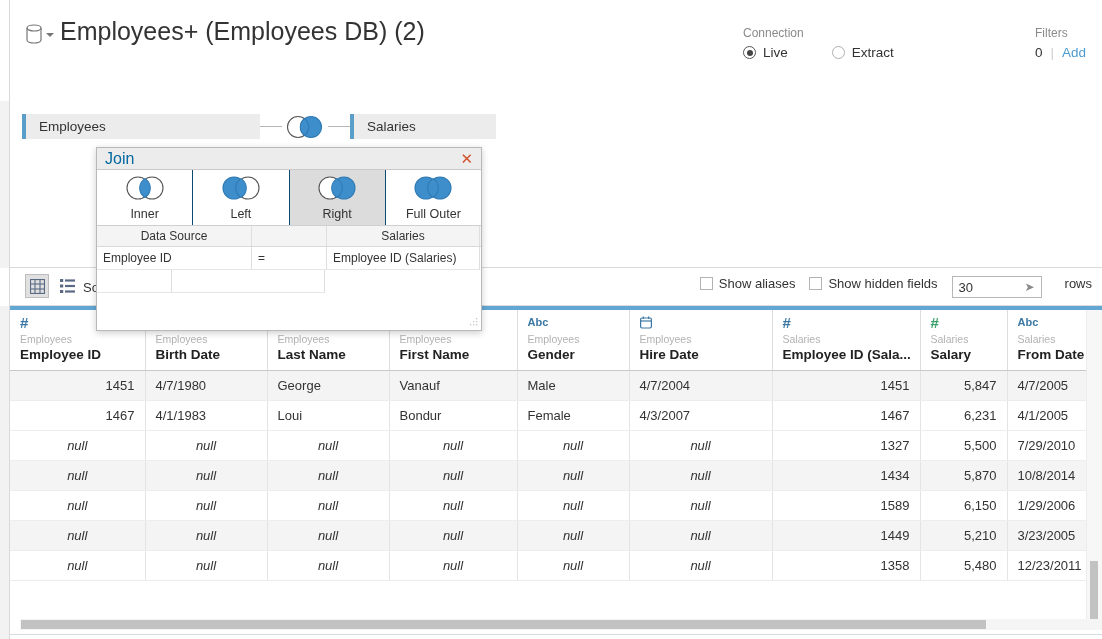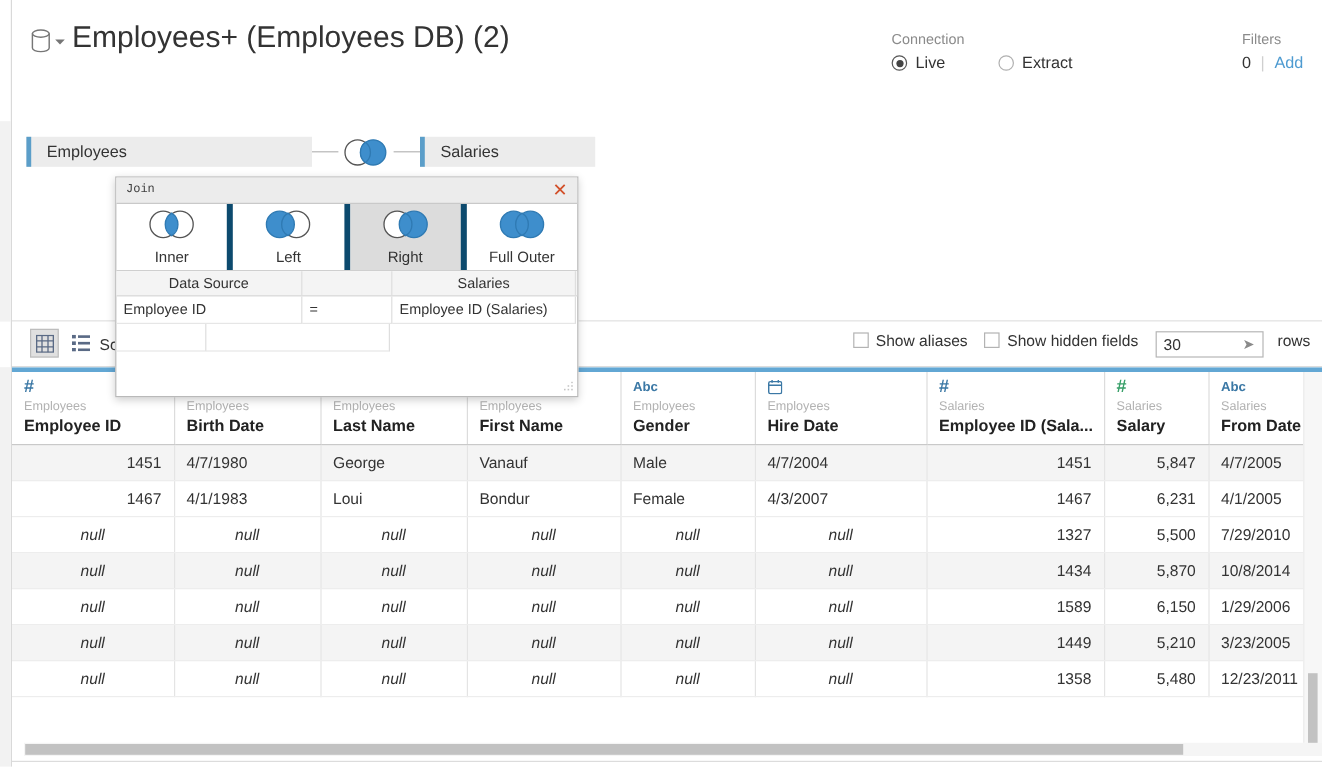--- a/index.html
+++ b/index.html
@@ -73,26 +73,26 @@
   .join-dlg {
     position: absolute; left: 96px; top: 147px; width: 386px; height: 184px;
     background: #fff; border: 1px solid #b9b9b9; box-shadow: 0 2px 7px rgba(0,0,0,.20);
     z-index: 40;
   }
   .join-title-bar {
     height: 22px; background: #ececec; border-bottom: 1px solid #c9c9c9;
     display: flex; align-items: center; justify-content: space-between;
     padding: 0 6px 0 8px;
   }
-  .join-title { font-size: 10px; color: #404040; font-family: Liberation Mono, monospace; }
+  .join-title { font-size: 16px; color: #0369a1; }
   .join-close { font-size: 15px; color: #d2502a; line-height: 1; cursor: pointer; padding: 0 2px; }
   .join-types { display: flex; height: 56px; border-bottom: 1px solid #cfcfcf; }
   .join-type {
     flex: 1; display: flex; flex-direction: column; align-items: center;
-    justify-content: center; border-right: 5px solid #0c4a6e; cursor: pointer; gap: 1px;
+    justify-content: center; border-right: 1px solid #0c4a6e; cursor: pointer; gap: 1px;
   }
   .join-type:last-child { border-right: none; }
   .join-type.active { background: #dcdcdc; }
   .join-type-label { font-size: 12.5px; color: #333; }
 
   .join-grid { font-size: 12px; }
   .jrow { display: flex; }
   .jhead { background: #f4f4f4; border-bottom: 1px solid #d9d9d9; }
   .jcell { border-right: 1px solid #dedede; padding: 4px 6px; color: #333; height: 23px;
     display: flex; align-items: center; }
@@ -115,21 +115,21 @@
   }
   .tb-icon-btn.sel { background: #e0e0e0; border: 1px solid #bdbdbd; }
   .tb-sort-label { position: absolute; left: 73px; top: 12px; font-size: 13px; color: #333; }
   .tb-right { position: absolute; right: 10px; top: 8px; display: flex; align-items: flex-start; }
   .chk-item { display: flex; align-items: center; margin-right: 14px; cursor: pointer; }
   .chkbox { width: 13px; height: 13px; border: 1px solid #b3b3b3; background: #fff; margin-right: 6px; flex: none; }
   .chk-text { font-size: 13px; color: #333; }
   .rows-box {
     width: 90px; height: 22px; border: 1px solid #b6b6b6; background: #fff;
     display: flex; align-items: center; justify-content: space-between; padding: 0 6px;
-    margin-right: 12px;
+    margin-right: 23px;
   }
   .rows-val { font-size: 13px; color: #333; }
   .rows-spin { font-size: 12px; color: #8a8a8a; }
   .rows-label { font-size: 13px; color: #333; }
 
   
   .grid-wrap { position: absolute; left: 10px; top: 306px; right: 0; bottom: 0; overflow: hidden; background: #fff; }
   .grid-accent { position: absolute; left: 0; top: 0; width: 100%; height: 4px; background: #62a7d4; }
   table.dg { border-collapse: collapse; table-layout: fixed; width: 1092px; }
   table.dg th {

